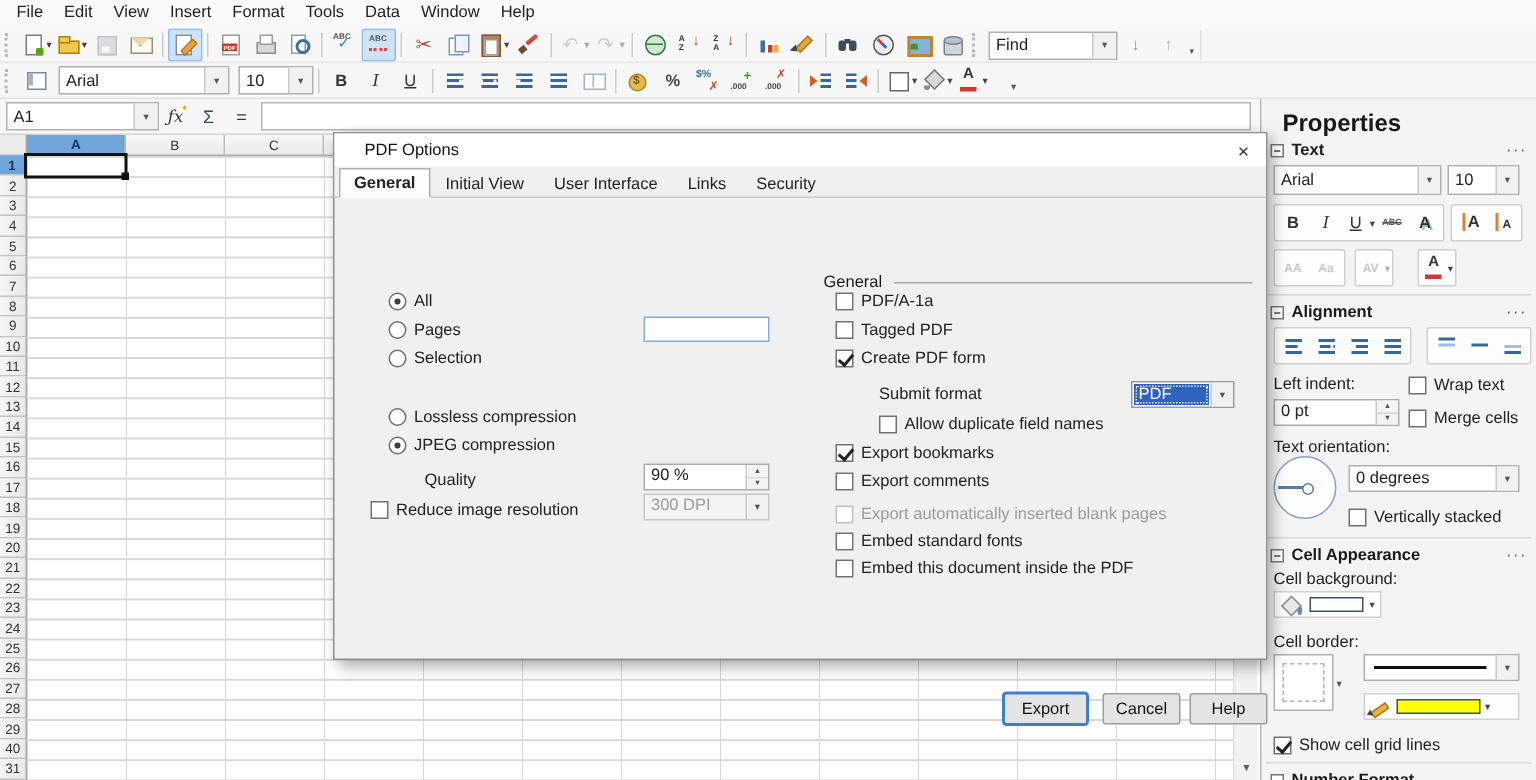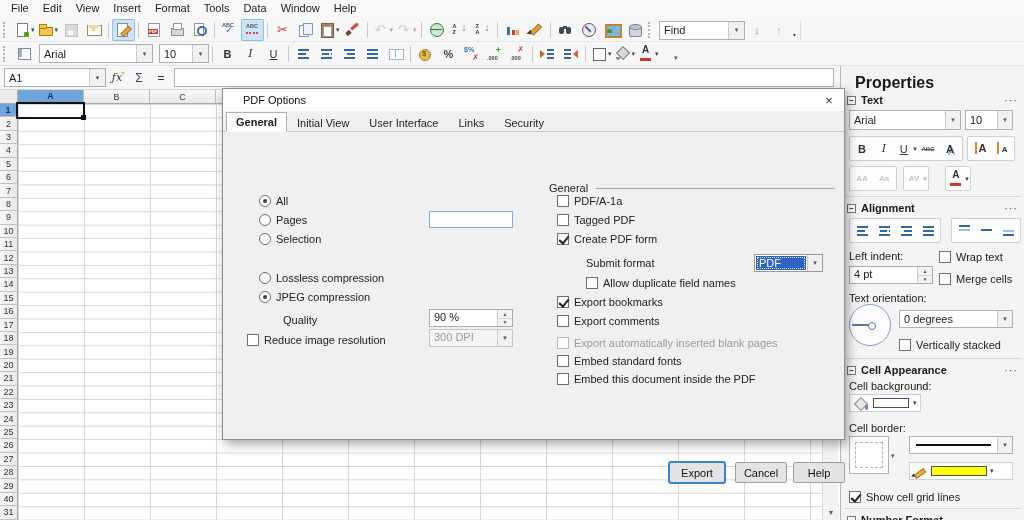--- a/index.html
+++ b/index.html
@@ -587,21 +587,21 @@
     <span class="sbtn">
         <span class="ic i-vbot"></span>
       </span>
   </div>
   <div class="abs" style="left:8px;top:184px">Left indent:</div>
   <div class="cbrow" style="left:98px;top:184px">
     <span class="cb"></span>
     <span>Wrap text</span>
   </div>
   <div class="spin" style="left:8px;top:200px;width:84px;height:18px">
-    <span class="sval">4 pt</span>
+    <span class="sval">0 pt</span>
     <span class="sbtns">
         <span>▲</span>
         <span>▼</span>
       </span>
   </div>
   <div class="cbrow" style="left:98px;top:206px">
     <span class="cb"></span>
     <span>Merge cells</span>
   </div>
   <div class="abs" style="left:8px;top:226px">Text orientation:</div>

